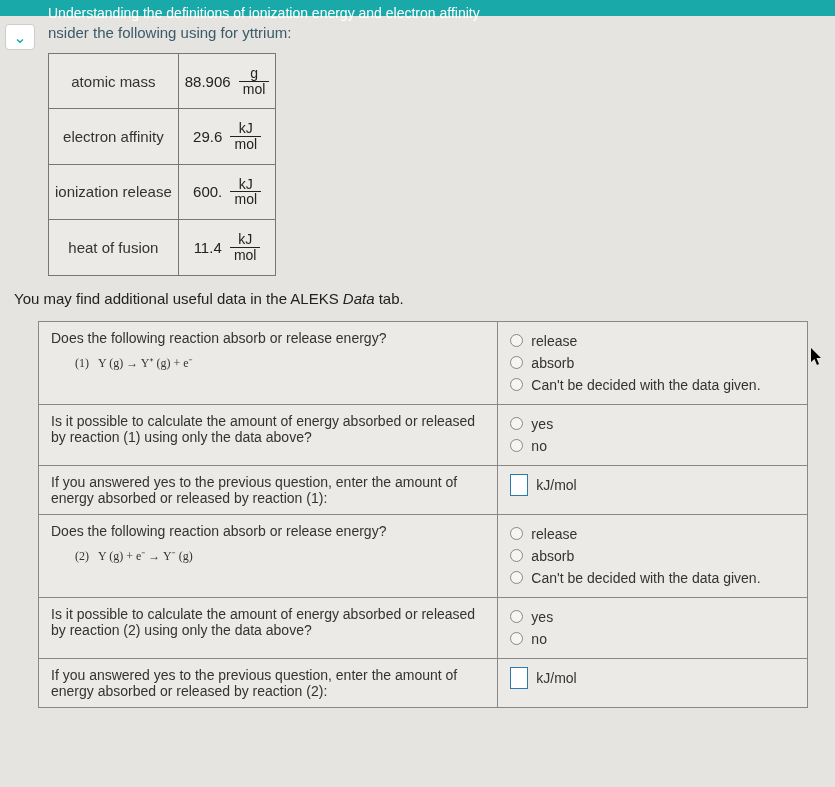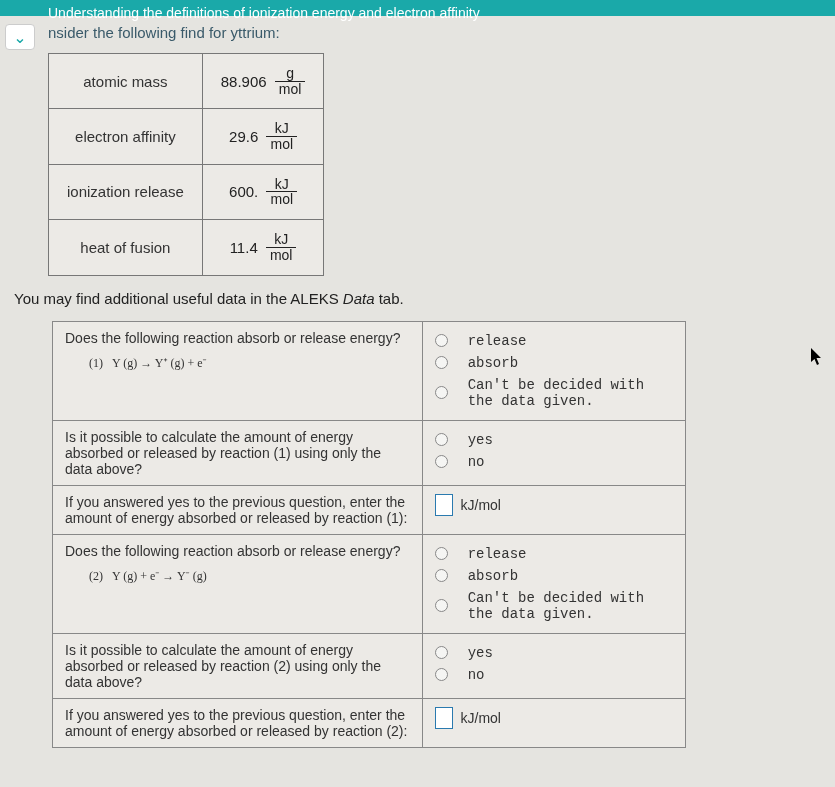--- a/index.html
+++ b/index.html
@@ -44,21 +44,21 @@
       padding: 8px 10px 12px 48px;
     }
     .data-table {
       border-collapse: collapse;
       margin-left: 48px;
       margin-bottom: 14px;
       background: #eceae6;
     }
     .data-table td {
       border: 1px solid #777;
-      padding: 12px 18px;
+      padding: 12px 6px;
       font-size: 15px;
       color: #222;
       text-align: center;
       vertical-align: middle;
     }
     .data-table td:first-child {
       text-align: center;
       color: #333;
     }
     .frac {
@@ -85,43 +85,42 @@
     .note-text {
       color: #222;
       font-size: 15px;
       padding: 0 10px 14px 14px;
     }
     .note-text em {
       font-style: italic;
     }
     .qa-table {
       border-collapse: collapse;
-      margin-left: 52px;
-      width: 634px;
+      margin-left: 38px;
+      width: 770px;
       background: #eceae6;
     }
     .qa-table td {
       border: 1px solid #888;
       padding: 8px 12px;
       font-size: 14px;
       color: #333;
       vertical-align: top;
     }
     .qa-left {
       width: 460px;
     }
     .qa-right {
       width: 310px;
     }
     .radio-row {
       display: flex;
       align-items: center;
-      gap: 20px;
+      gap: 8px;
       padding: 3px 0;
-      font-family: Liberation Mono, monospace;
     }
     .radio-circle {
       width: 13px;
       height: 13px;
       border: 1px solid #888;
       border-radius: 50%;
       background: #f5f5f3;
       flex-shrink: 0;
       cursor: pointer;
     }
@@ -156,21 +155,21 @@
 <body>
 
 <div class="header-bar">
   <span>Understanding the definitions of ionization energy and electron affinity</span>
 </div>
 
 <div class="collapse-box">
   <span>⌄</span>
 </div>
 
-<div class="intro-text">nsider the following find for yttrium:</div>
+<div class="intro-text">nsider the following using for yttrium:</div>
 
 <table class="data-table">
   <tbody>
       <tr>
     <td>atomic mass</td>
     <td>
       <span class="val-number">88.906</span>
       <span class="frac"><span class="num">g</span><span class="den">mol</span></span>
     </td>
   </tr>

